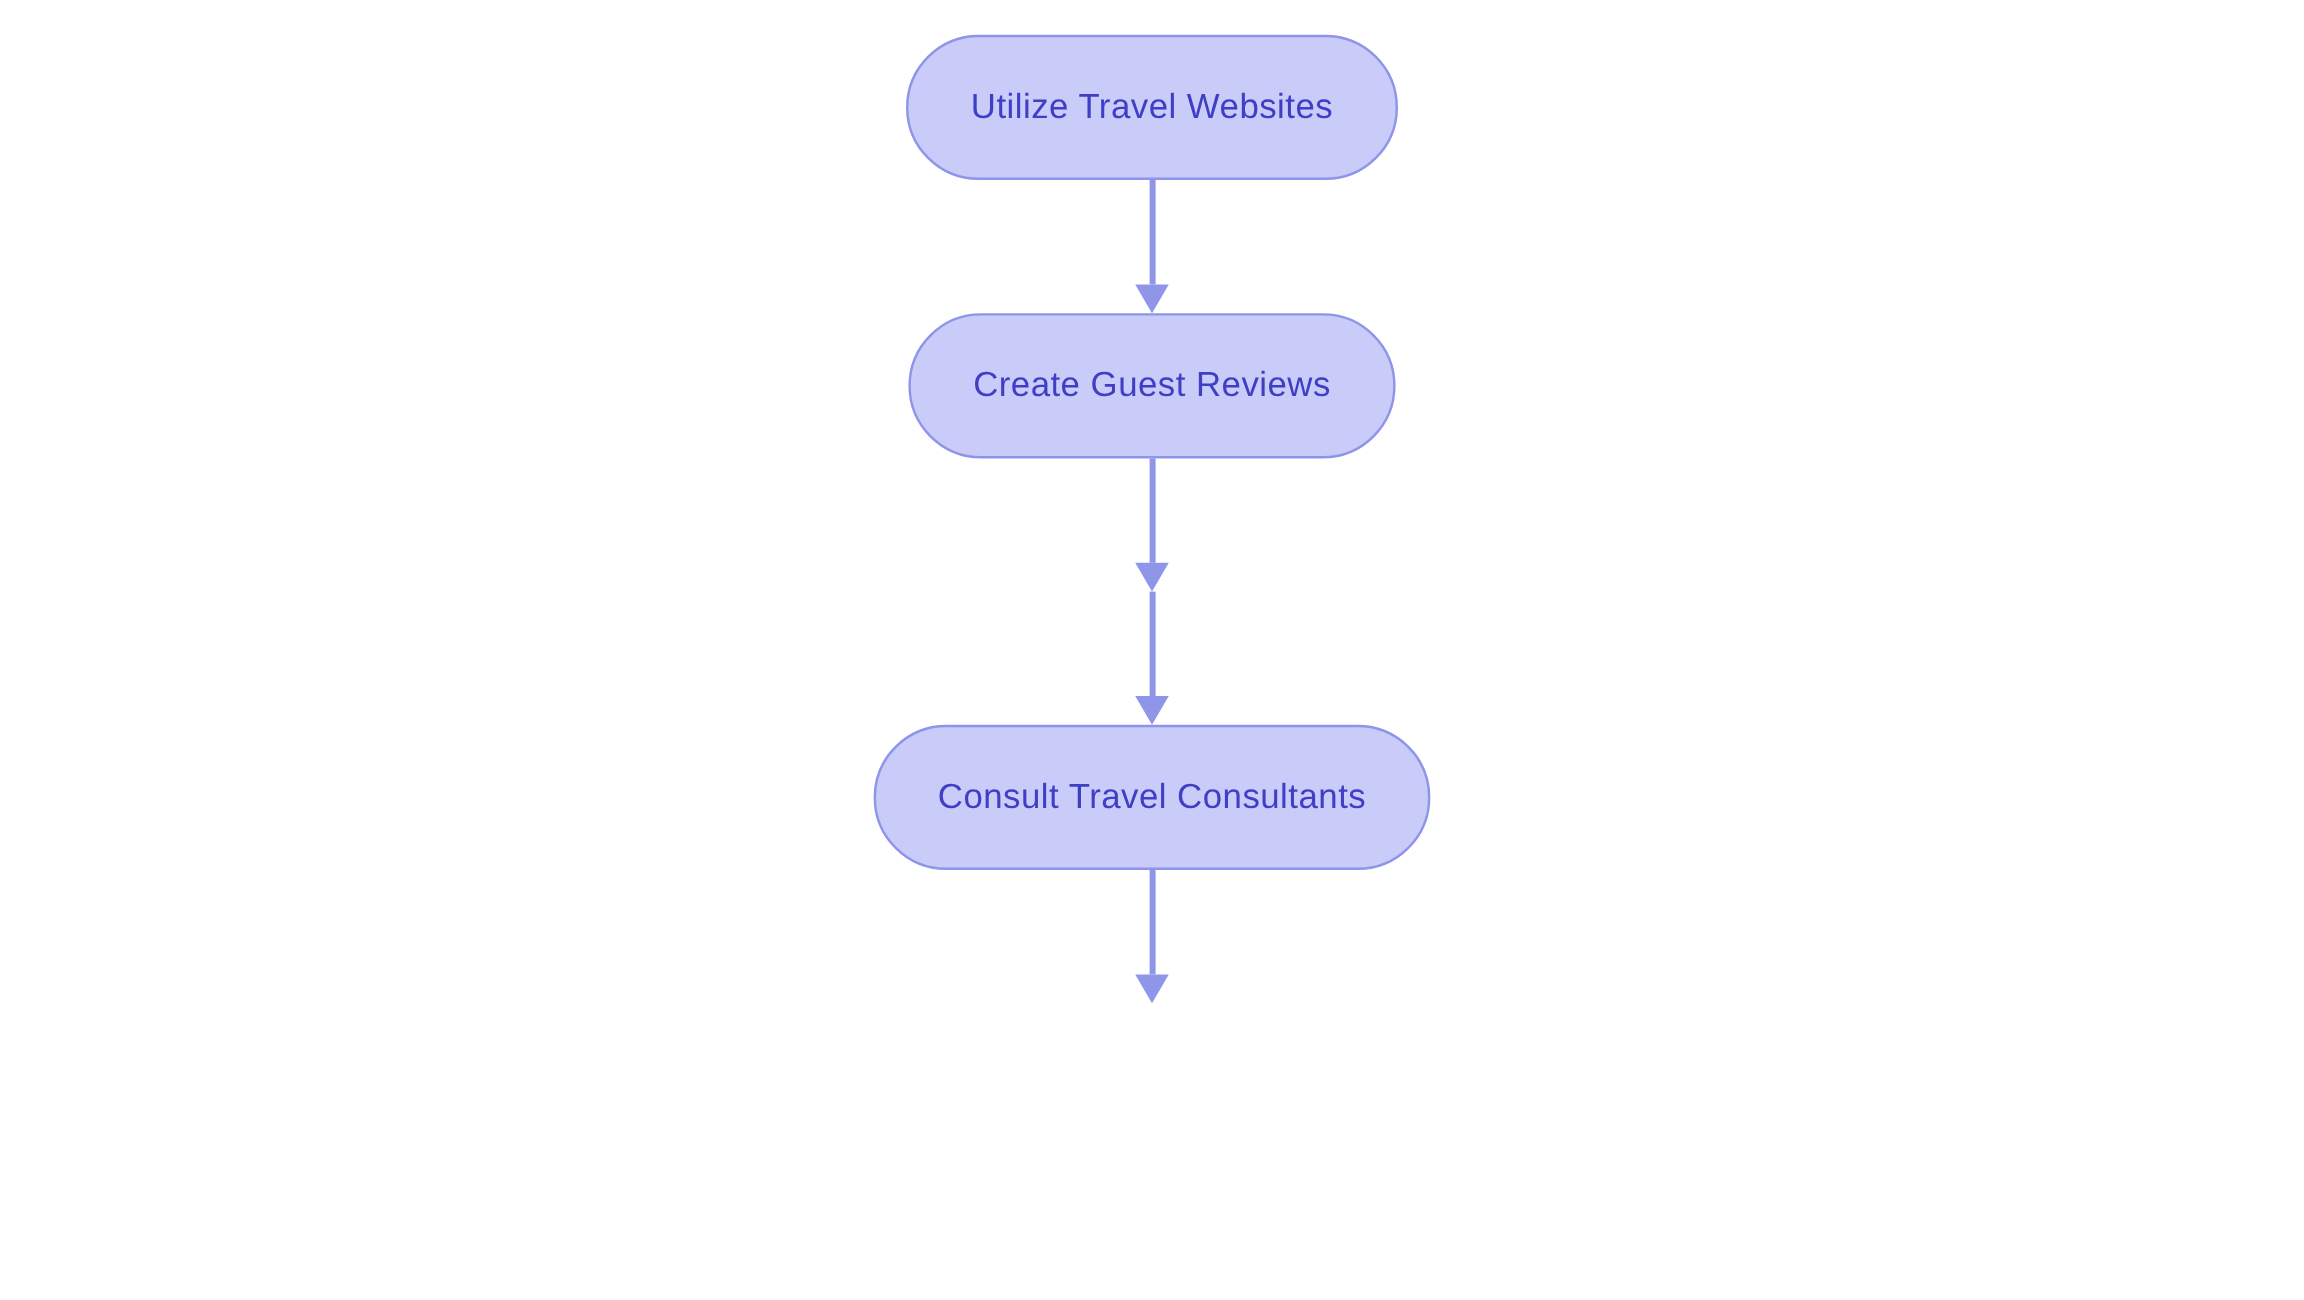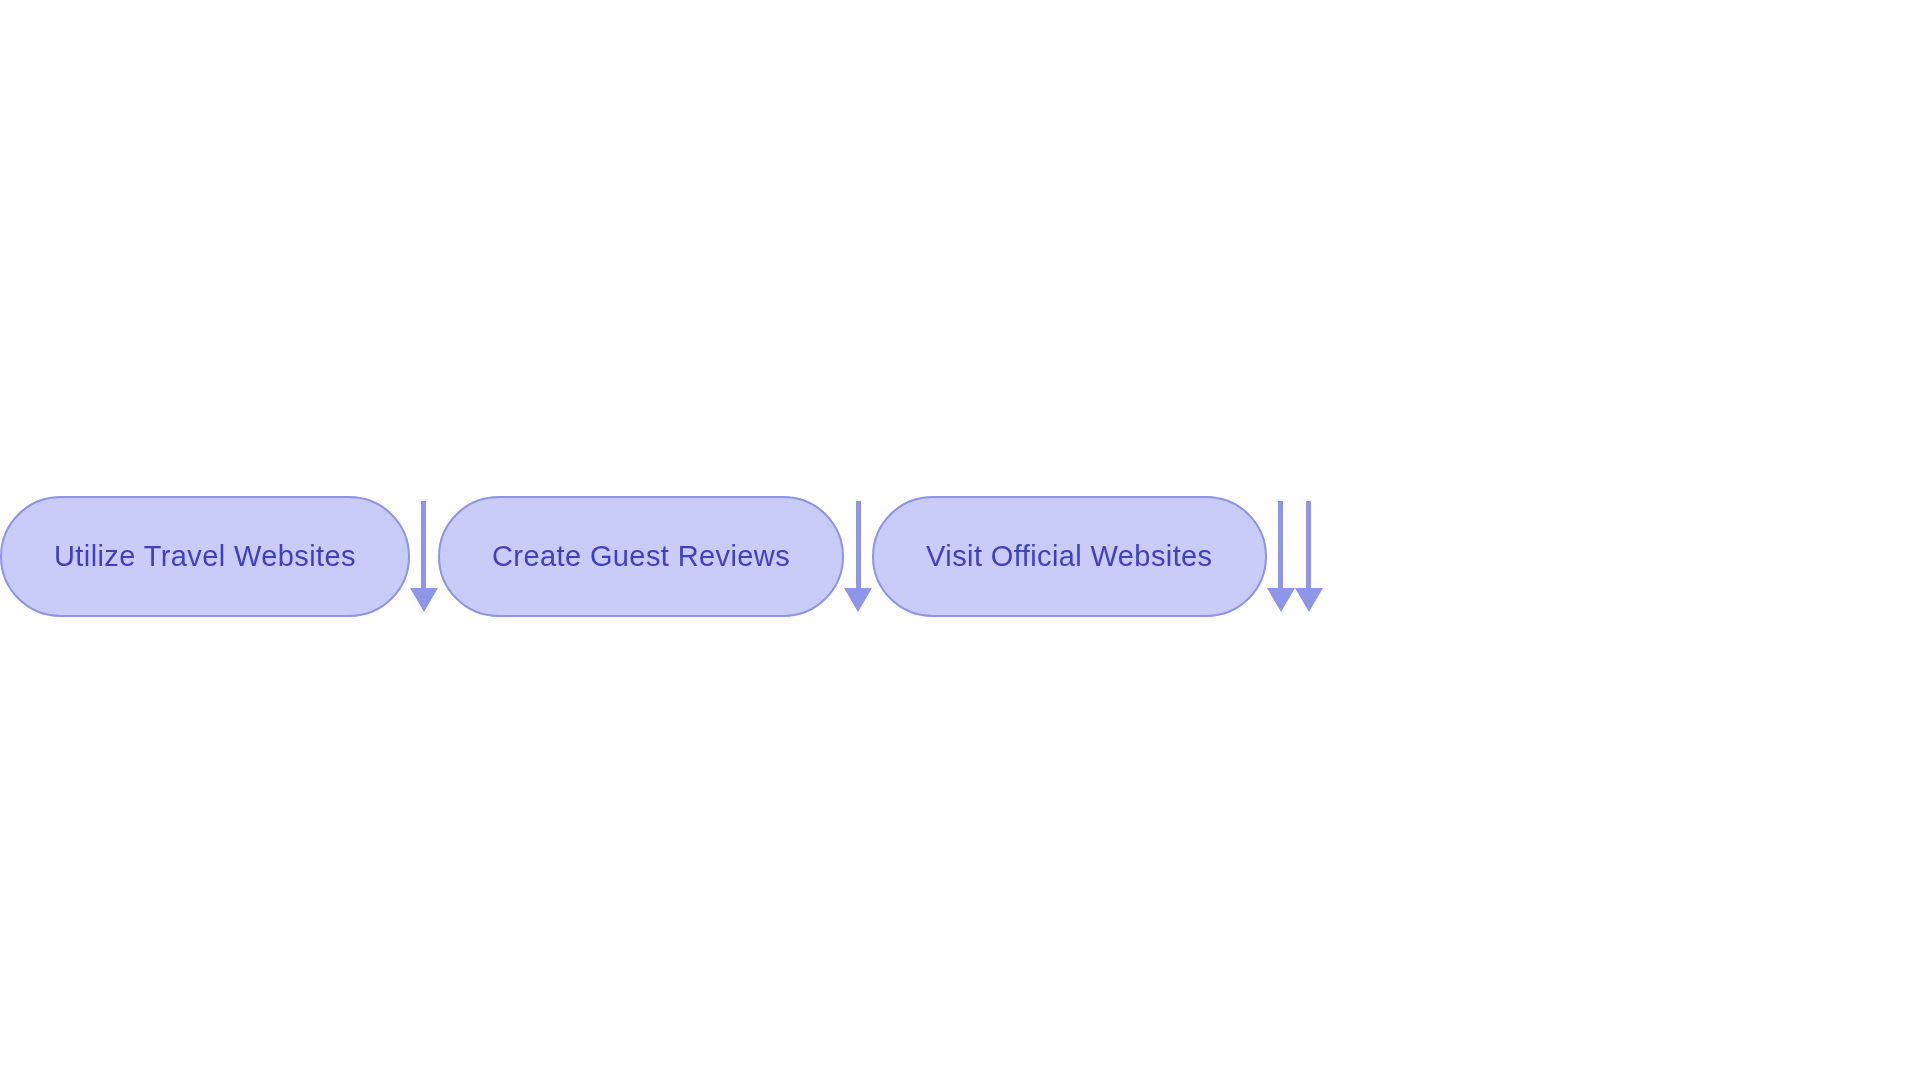--- a/index.html
+++ b/index.html
@@ -18,21 +18,21 @@
     width: 1920px;
     height: 1083px;
     background: var(--background);
     font-family: "Liberation Sans", sans-serif;
     overflow: hidden;
   }
   .canvas {
     width: 100%;
     height: 100%;
     display: flex;
-    flex-direction: row;
+    flex-direction: column;
     align-items: center;
     padding-top: 29px;
   }
   .node {
     height: 121px;
     min-width: 388px;
     padding: 0 52px;
     border-radius: 62px;
     background: var(--node-fill);
     border: 2px solid var(--node-border);
@@ -83,29 +83,29 @@
 
   <div class="node">
     <span class="node-label">Create Guest Reviews</span>
   </div>
 
   <div class="arrow">
     <div class="arrow-stem"></div>
     <div class="arrow-head"></div>
   </div>
 
-  <div class="node">
-    <span class="node-label">Visit Official Websites</span>
-  </div>
 
   <div class="arrow">
     <div class="arrow-stem"></div>
     <div class="arrow-head"></div>
   </div>
 
+  <div class="node">
+    <span class="node-label">Consult Travel Consultants</span>
+  </div>
 
   <div class="arrow">
     <div class="arrow-stem"></div>
     <div class="arrow-head"></div>
   </div>
 
 
 </div>
 
 </body></html>

